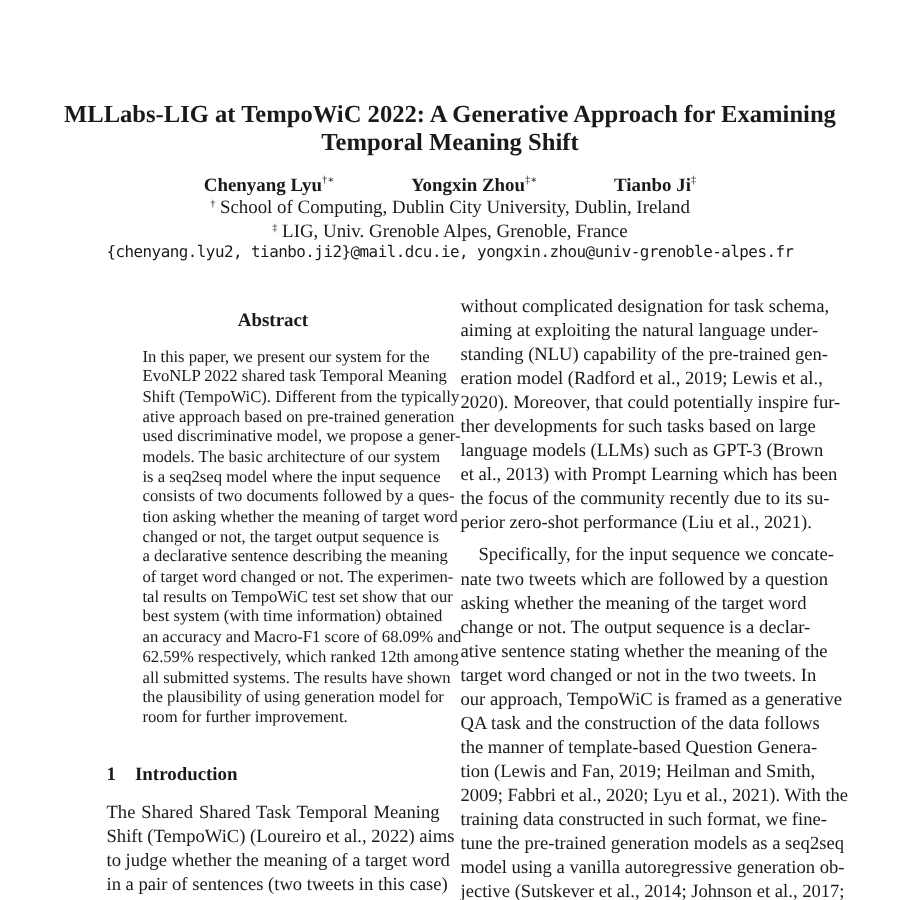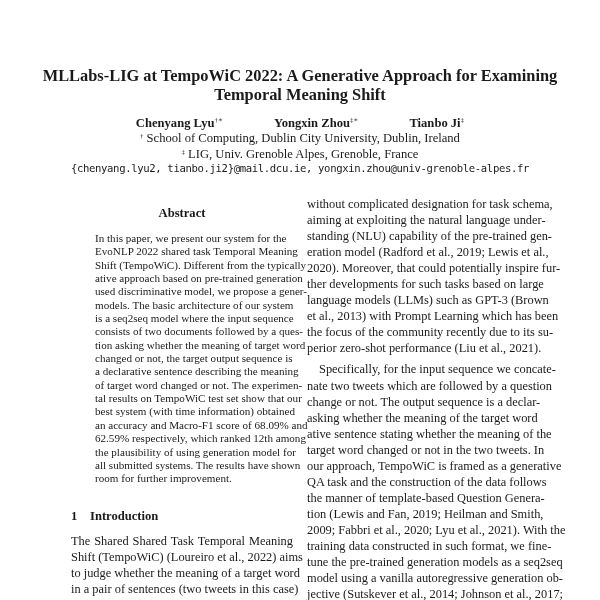--- a/index.html
+++ b/index.html
@@ -76,22 +76,22 @@
       <span class="ln">is a seq2seq model where the input sequence</span>
       <span class="ln">consists of two documents followed by a ques-</span>
       <span class="ln">tion asking whether the meaning of target word</span>
       <span class="ln">changed or not, the target output sequence is</span>
       <span class="ln">a declarative sentence describing the meaning</span>
       <span class="ln">of target word changed or not. The experimen-</span>
       <span class="ln">tal results on TempoWiC test set show that our</span>
       <span class="ln">best system (with time information) obtained</span>
       <span class="ln">an accuracy and Macro-F1 score of 68.09% and</span>
       <span class="ln">62.59% respectively, which ranked 12th among</span>
+      <span class="ln">all submitted systems. The results have shown</span>
       <span class="ln">the plausibility of using generation model for</span>
-      <span class="ln">all submitted systems. The results have shown</span>
       <span class="ln last">room for further improvement.</span>
     </div>
 
     <div class="sec-head">
       <span class="num">1</span><span>Introduction</span>
     </div>
     <div class="body">
       <span class="ln">The Shared Shared Task Temporal Meaning</span>
       <span class="ln">Shift (TempoWiC) (Loureiro et al., 2022) aims</span>
       <span class="ln">to judge whether the meaning of a target word</span>
@@ -110,22 +110,22 @@
       <span class="ln">ther developments for such tasks based on large</span>
       <span class="ln">language models (LLMs) such as GPT-3 (Brown</span>
       <span class="ln">et al., 2013) with Prompt Learning which has been</span>
       <span class="ln">the focus of the community recently due to its su-</span>
       <span class="ln last">perior zero-shot performance (Liu et al., 2021).</span>
     </div>
     <div class="para-gap"></div>
     <div class="body">
       <span class="ln indent">Specifically, for the input sequence we concate-</span>
       <span class="ln">nate two tweets which are followed by a question</span>
+      <span class="ln">asking whether the meaning of the target word</span>
       <span class="ln">change or not. The output sequence is a declar-</span>
-      <span class="ln">asking whether the meaning of the target word</span>
       <span class="ln">ative sentence stating whether the meaning of the</span>
       <span class="ln">target word changed or not in the two tweets. In</span>
       <span class="ln">our approach, TempoWiC is framed as a generative</span>
       <span class="ln">QA task and the construction of the data follows</span>
       <span class="ln">the manner of template-based Question Genera-</span>
       <span class="ln">tion (Lewis and Fan, 2019; Heilman and Smith,</span>
       <span class="ln">2009; Fabbri et al., 2020; Lyu et al., 2021). With the</span>
       <span class="ln">training data constructed in such format, we fine-</span>
       <span class="ln">tune the pre-trained generation models as a seq2seq</span>
       <span class="ln">model using a vanilla autoregressive generation ob-</span>

